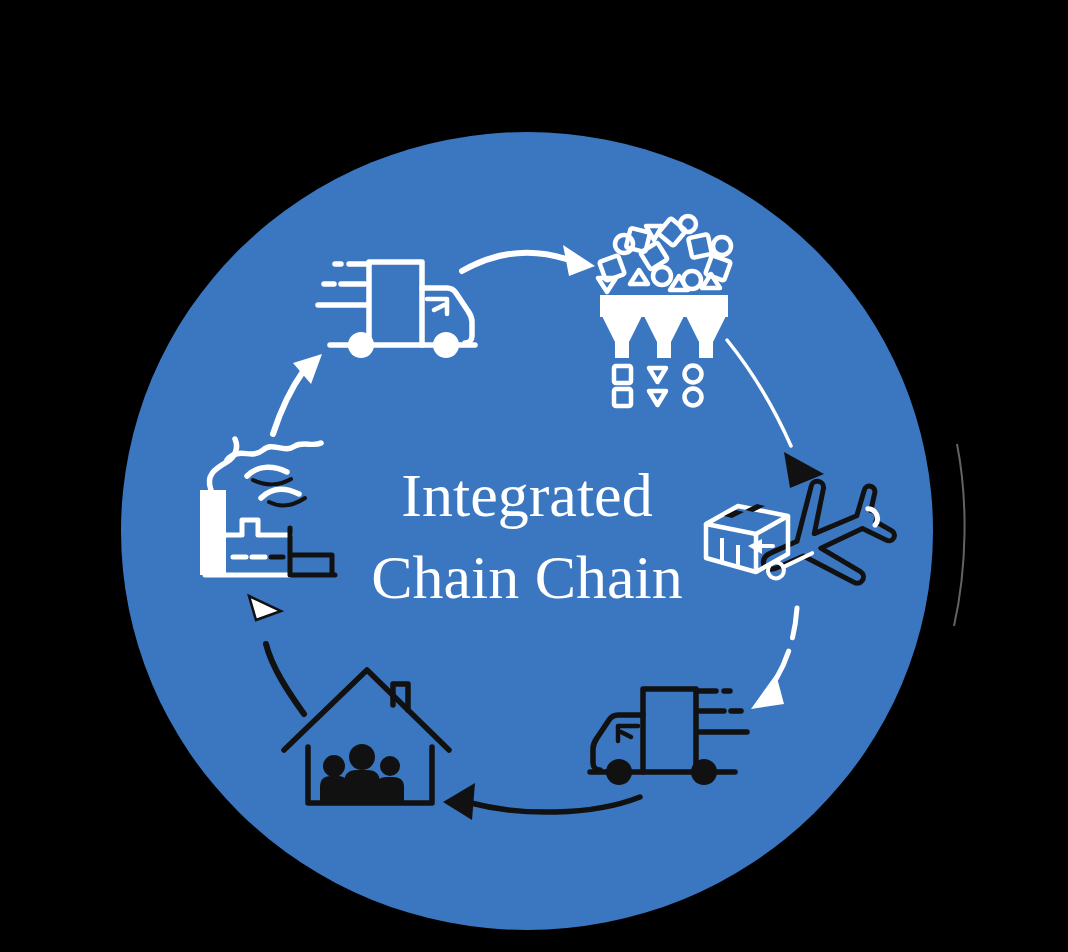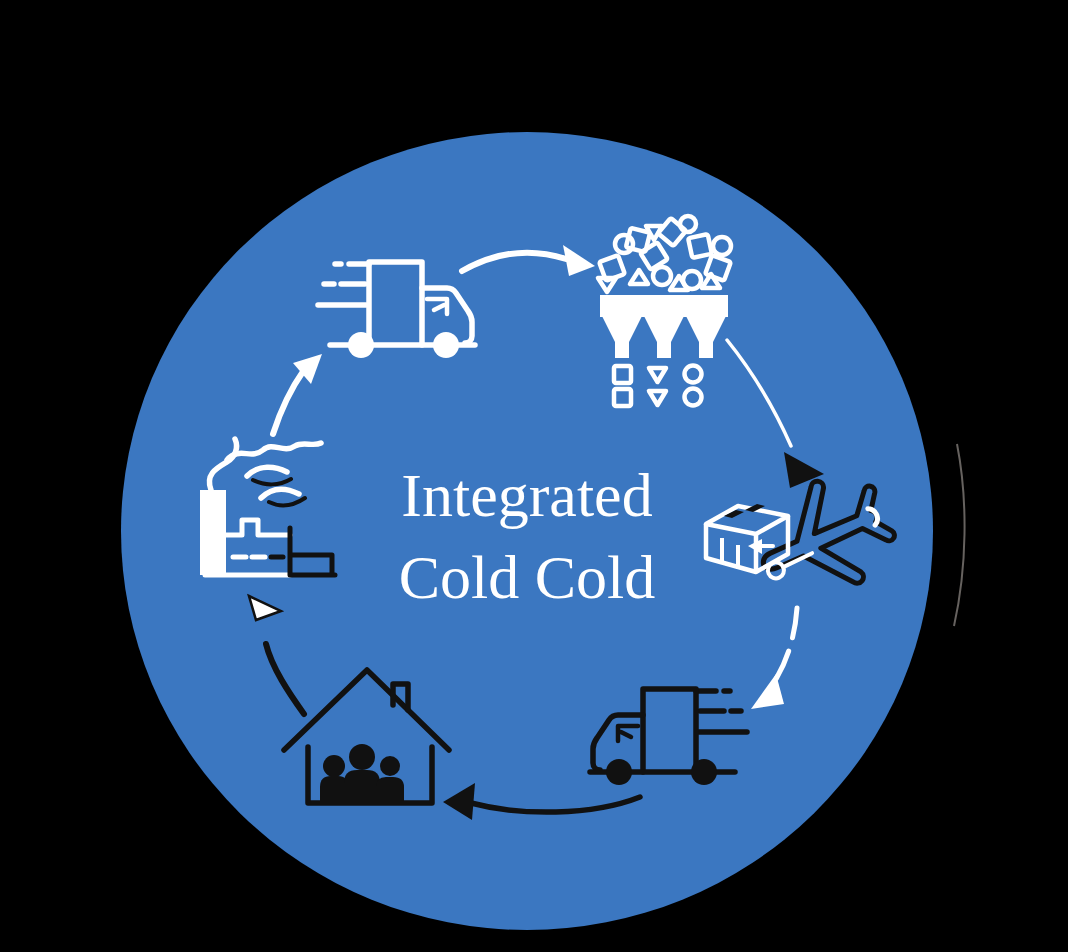--- a/index.html
+++ b/index.html
@@ -180,16 +180,16 @@
     </g>
     <g>
       <path class="dk nf" stroke-width="6" stroke-linecap="round" d="M304,694 C289,673 272,648 266,624"></path>
       <polygon class="ltf dk" stroke-width="2.5" points="249,576 281,591 256,600"></polygon>
     </g>
     <path class="nf" stroke="rgba(255,244,238,0.4)" stroke-width="2" d="M957,424 C968,480 967,548 954,606"></path>
   </svg>
 
   <div class="title">
     <div>Integrated</div>
-    <div>Cold Cold</div>
+    <div>Chain Chain</div>
   </div>
 
 </div>
 
 </body></html>

